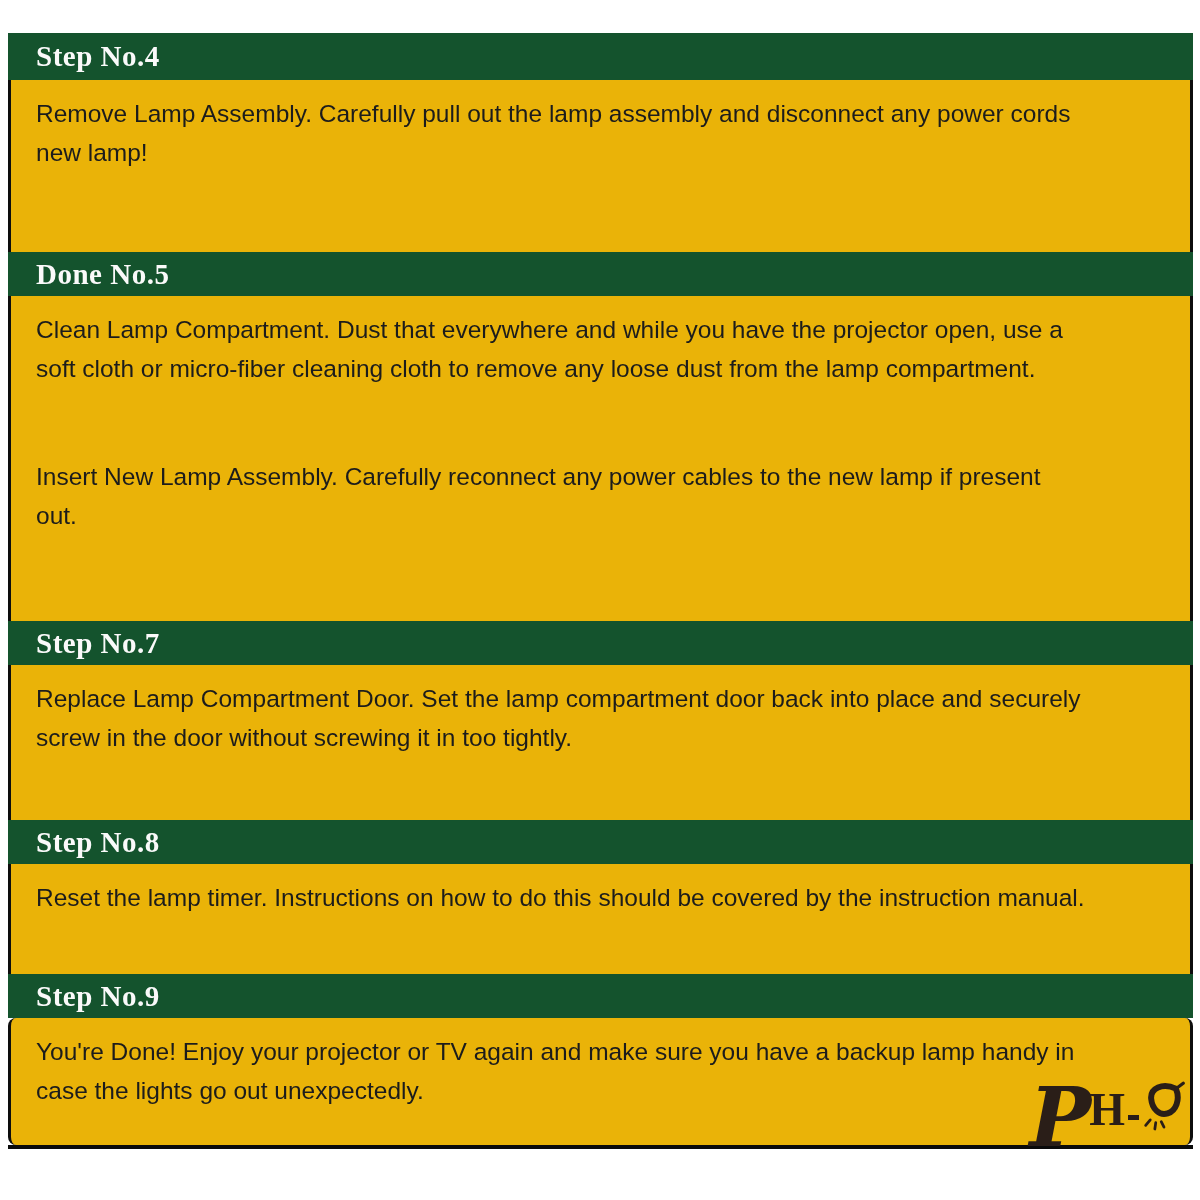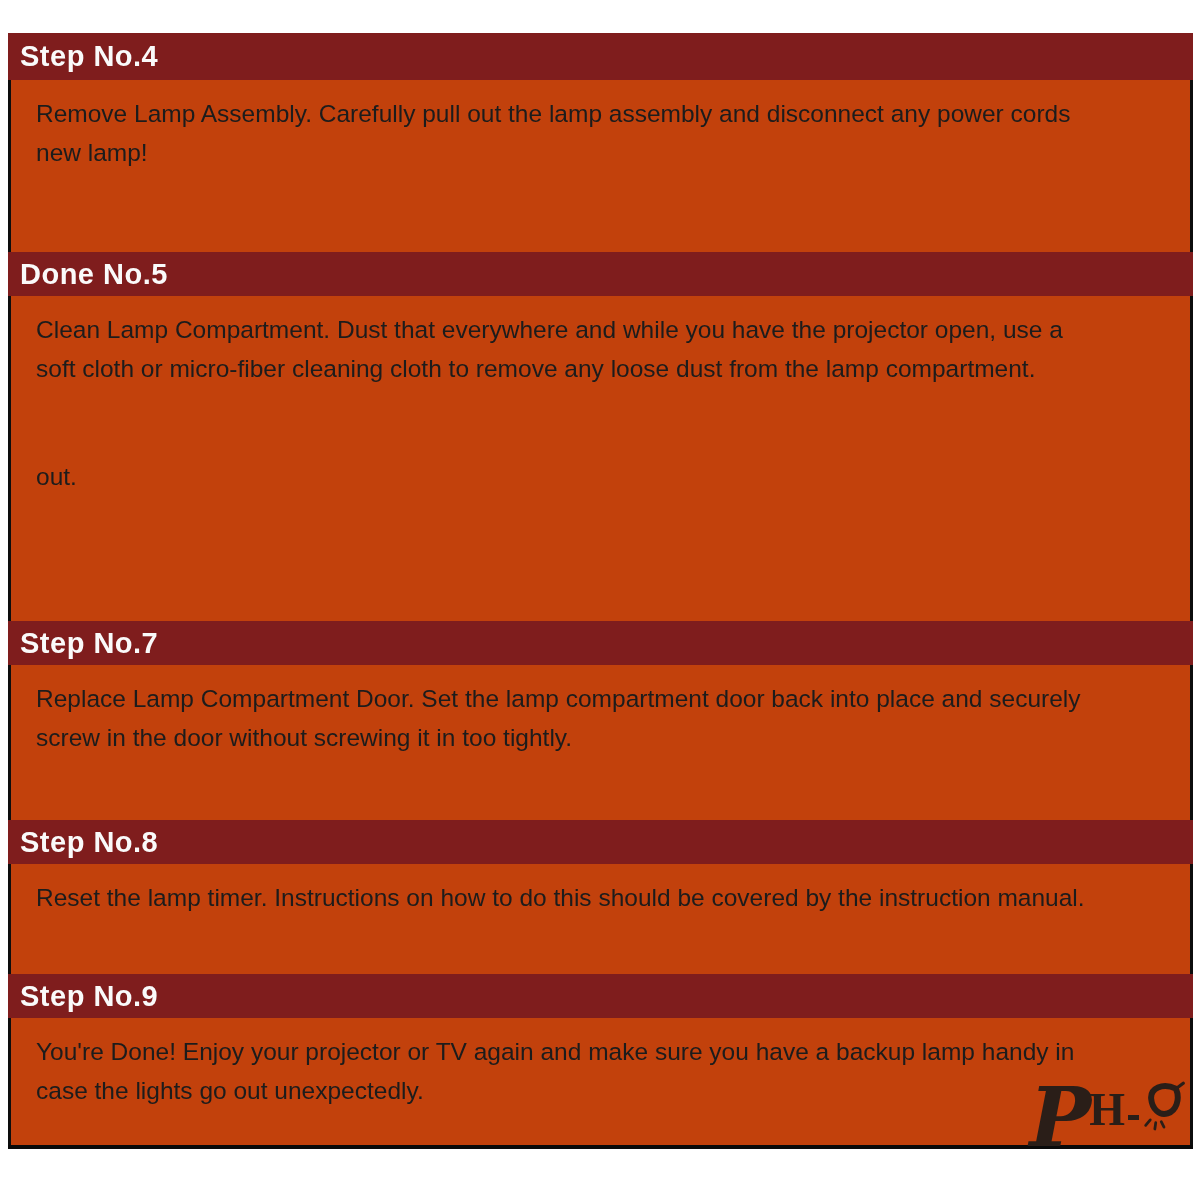--- a/index.html
+++ b/index.html
@@ -12,51 +12,52 @@
   }
   .sheet {
     position: absolute;
     left: 8px;
     top: 33px;
     width: 1185px;
     border-bottom: 4px solid #0a0a0a;
     box-sizing: border-box;
   }
   .step-header {
-    background: #7f1d1d;
+    background: #14532d;
     color: #fafafa;
     height: 44px;
     display: flex;
     align-items: center;
-    padding-left: 12px;
+    padding-left: 28px;
     font-weight: bold;
     font-size: 29px;
     letter-spacing: 0.5px;
     box-sizing: border-box;
+    font-family: Liberation Serif, serif;
   }
   .step-header.first { height: 47px; }
   .step-body {
-    background: #c2410c;
+    background: #eab308;
     border-left: 3px solid #0d0d0d;
     border-right: 3px solid #0d0d0d;
     box-sizing: border-box;
     padding: 14px 18px 0 25px;
     color: #1c1c1c;
     font-size: 24.5px;
     line-height: 39px;
     position: relative;
     overflow: visible;
   }
   .step-body .line { white-space: nowrap; }
   .body-s4 { height: 172px; }
   .body-s5 { height: 147px; }
   .body-s6 { height: 178px; }
   .body-s7 { height: 155px; }
   .body-s8 { height: 110px; }
-  .body-s9 { height: 127px; }
+  .body-s9 { height: 127px; border-radius: 8px; }
 
   
   .logo {
     position: absolute;
     right: 4px;
     bottom: -6px;
     display: flex;
     align-items: flex-start;
     color: #2a1e18;
     z-index: 5;
@@ -105,20 +106,21 @@
 
   <div class="step-header">
     <span>Done No.5</span>
   </div>
   <div class="step-body body-s5">
     <div class="line">Clean Lamp Compartment. Dust that everywhere and while you have the projector open, use a</div>
     <div class="line">soft cloth or micro-fiber cleaning cloth to remove any loose dust from the lamp compartment.</div>
   </div>
 
   <div class="step-body body-s6">
+    <div class="line">Insert New Lamp Assembly. Carefully reconnect any power cables to the new lamp if present</div>
     <div class="line">out.</div>
   </div>
 
   <div class="step-header">
     <span>Step No.7</span>
   </div>
   <div class="step-body body-s7">
     <div class="line">Replace Lamp Compartment Door. Set the lamp compartment door back into place and securely</div>
     <div class="line">screw in the door without screwing it in too tightly.</div>
   </div>

